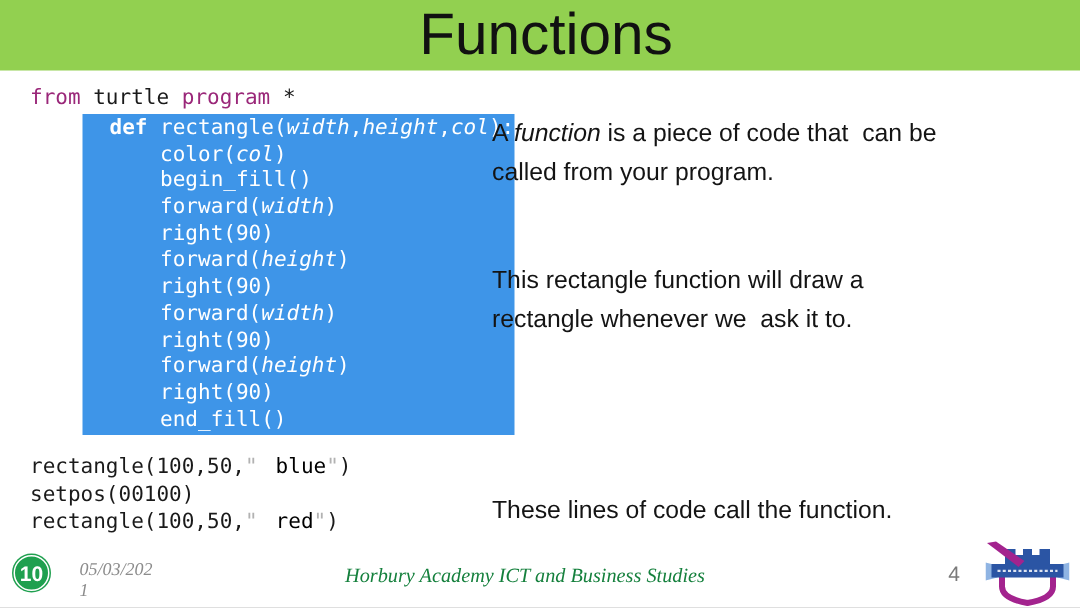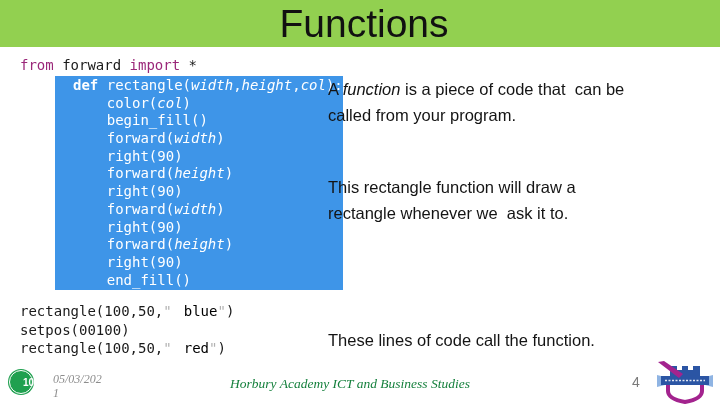--- a/index.html
+++ b/index.html
@@ -51,22 +51,22 @@
   }
   .para div{height:26px;line-height:26px;}
   .para .i{font-style:italic;}
   .para-1{top:76px;}
   .para-2{top:174px;}
   .para-3{top:327px;}
   
   .number-badge{
     position:absolute;left:8px;top:369px;width:26px;height:26px;
     background:#1FA04F;border-radius:50%;
-    display:flex;align-items:center;justify-content:flex-end;
-    color:#ffffff;font-weight:bold;font-size:10px;
+    display:flex;align-items:center;justify-content:center;
+    color:#ffffff;font-weight:bold;font-size:14px;
   }
   .number-badge::after{
     content:"";position:absolute;left:1px;top:1px;right:1px;bottom:1px;
     border:1.4px solid #ffffff;border-radius:50%;box-sizing:border-box;
   }
   .footer-date{
     position:absolute;left:53px;top:372px;width:62px;
     font-family:"Liberation Serif",serif;font-style:italic;
     font-size:12px;line-height:14px;color:#8c8c8c;
   }
@@ -83,21 +83,21 @@
   .logo{position:absolute;left:657px;top:360px;width:56px;height:44px;}
 </style>
 </head>
 <body>
 
 <div class="slide">
 
   <div class="header-bar"></div>
   <div class="slide-title">Functions</div>
 
-  <div class="code import-line"><span class="kw">from</span><span> forward </span><span class="kw">import</span><span> *</span></div>
+  <div class="code import-line"><span class="kw">from</span><span> turtle </span><span class="kw">program</span><span> *</span></div>
 
   <div class="code code-box"><div><span class="b">def</span><span> rectangle(</span><span class="i">width</span><span>,</span><span class="i">height</span><span>,</span><span class="i">col</span><span>):</span></div><div><span>    color(</span><span class="i">col</span><span>)</span></div><div><span>    begin_fill()</span></div><div><span>    forward(</span><span class="i">width</span><span>)</span></div><div><span>    right(90)</span></div><div><span>    forward(</span><span class="i">height</span><span>)</span></div><div><span>    right(90)</span></div><div><span>    forward(</span><span class="i">width</span><span>)</span></div><div><span>    right(90)</span></div><div><span>    forward(</span><span class="i">height</span><span>)</span></div><div><span>    right(90)</span></div><div><span>    end_fill()</span></div></div>
 
   <div class="code call-lines"><div><span>rectangle(100,50,</span><span class="q">"</span><span class="str">blue</span><span class="q">"</span><span>)</span></div><div><span>setpos(00100)</span></div><div><span>rectangle(100,50,</span><span class="q">"</span><span class="str">red</span><span class="q">"</span><span>)</span></div></div>
 
   <div class="para para-2"><div><span>This rectangle function will draw a</span></div><div><span>rectangle whenever we  ask it to.</span></div></div>
   <div class="para para-1"><div><span>A </span><span class="i">function</span><span> is a piece of code that  can be</span></div><div><span>called from your program.</span></div></div>
   <div class="para para-3"><div><span>These lines of code call the function.</span></div></div>
 
   <div class="number-badge">

